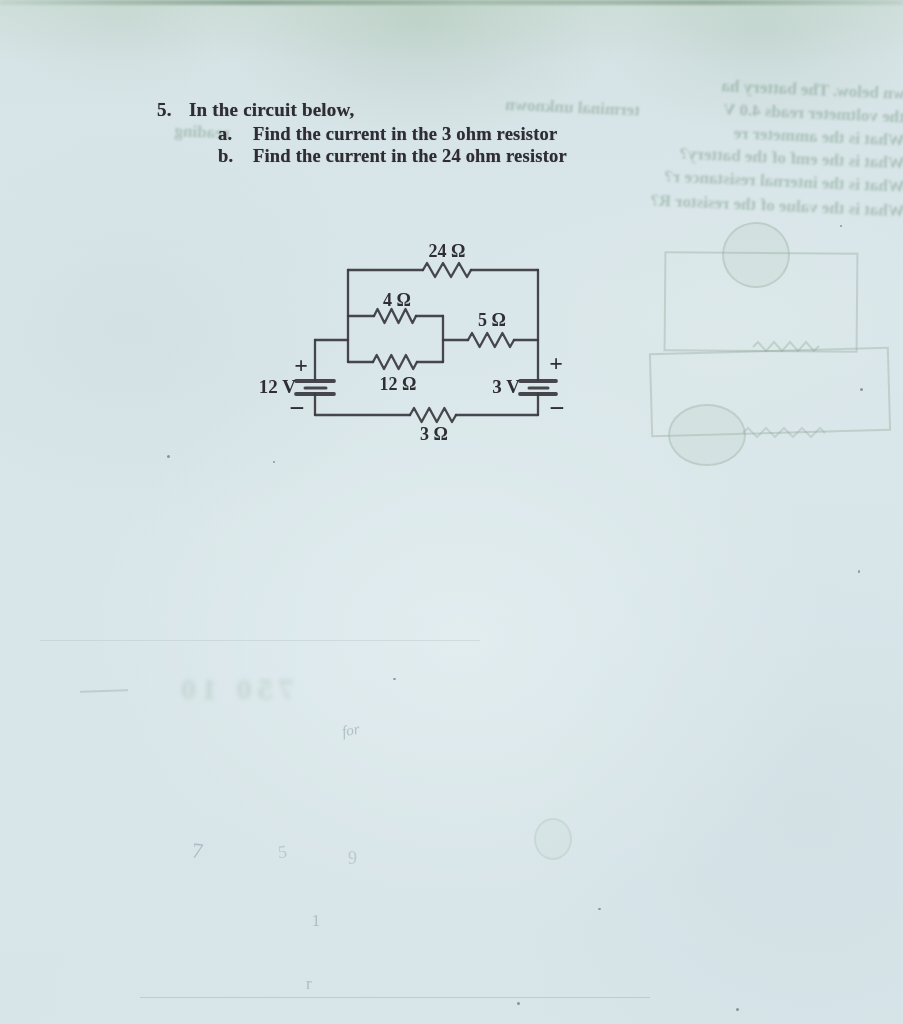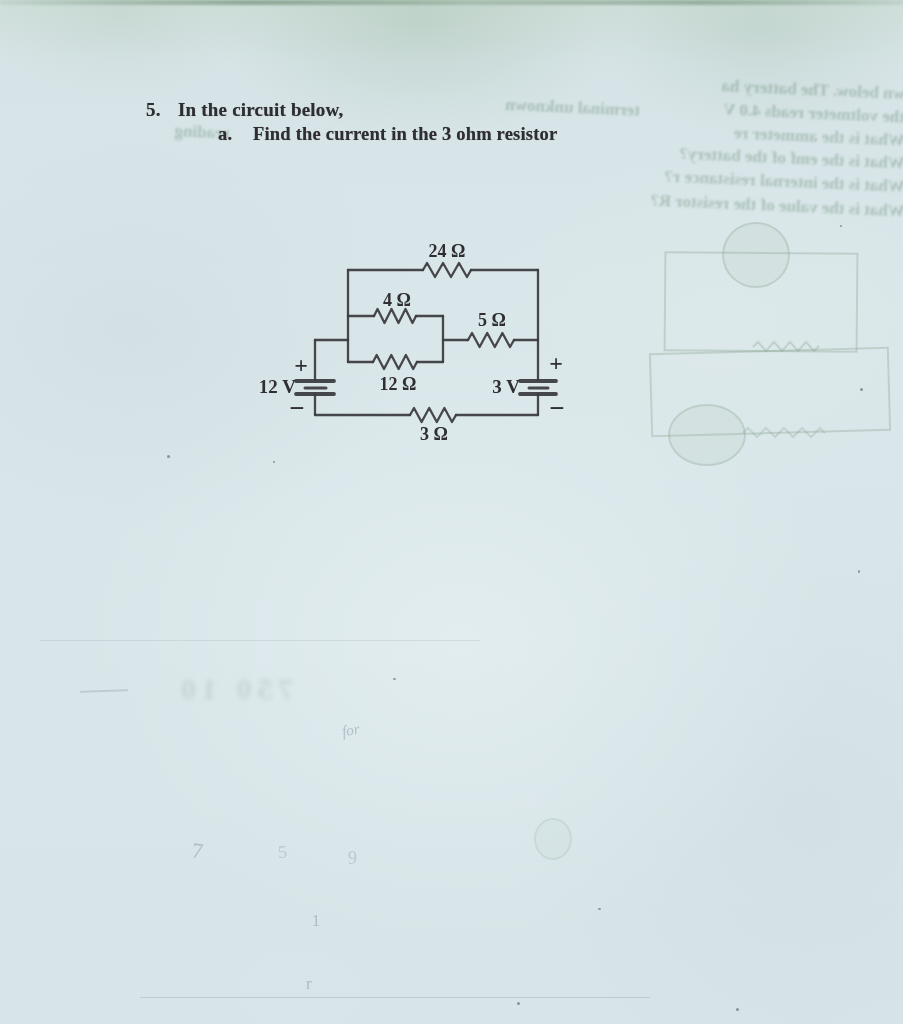--- a/index.html
+++ b/index.html
@@ -15,21 +15,21 @@
       radial-gradient(ellipse 430px 430px at 810px 820px, rgba(206,221,227,0.5), transparent 70%),
       radial-gradient(ellipse 500px 300px at 300px 990px, rgba(216,229,233,0.6), transparent 72%),
       radial-gradient(ellipse 350px 260px at 720px 330px, rgba(222,234,233,0.5), transparent 70%),
       linear-gradient(180deg,#cfdfda 0%,#d7e4e7 6%,#dae7ea 30%,#d7e4e8 100%);
   }
   .top-edge{position:absolute;top:0;left:0;width:903px;height:5px;filter:blur(1.2px);
     background:linear-gradient(90deg,rgba(100,130,105,0.10),rgba(85,120,92,0.50) 28%,rgba(95,128,100,0.28) 52%,rgba(85,120,92,0.42) 78%,rgba(100,130,105,0.12));}
   
   .qblock{position:absolute;color:#2e2d33;font-weight:600;letter-spacing:.2px;
     text-shadow:0 0 .7px rgba(46,45,51,.55);}
-  .qline1{left:146px;top:99px;font-size:19px;}
+  .qline1{left:157px;top:99px;font-size:19px;}
   .qline1 .qnum{display:inline-block;width:32px;}
   .qitem{position:absolute;left:218px;font-size:18.5px;}
   .qitem .qlabel{display:inline-block;width:35px;}
   .qitem-a{top:124px}.qitem-b{top:146px}.qitem-c{top:168px}
   
   .ghost-line{position:absolute;font-size:17px;font-weight:600;white-space:nowrap;overflow:hidden;
     color:rgba(124,155,138,0.50);filter:blur(0.9px);transform:scaleX(-1) rotate(-2.5deg);}
   .ghost-big{position:absolute;font-size:30px;font-weight:700;color:rgba(148,172,158,0.30);
     filter:blur(2px);transform:scaleX(-1);letter-spacing:6px;}
   .ghost-rect{position:absolute;border:2px solid rgba(140,165,150,0.36);}
@@ -75,20 +75,23 @@
   <svg class="ghost-svg" width="903" height="1024" viewBox="0 0 903 1024">
     <path d="M753,347 l5,-5 8,9 8,-9 8,9 8,-9 8,9 8,-9 8,9 5,-5" fill="none" stroke="rgba(140,165,150,0.35)" stroke-width="2"></path>
     <path d="M743,433 l5,-5 9,9 9,-9 9,9 9,-9 9,9 9,-9 9,9 9,-9 5,5" fill="none" stroke="rgba(140,165,150,0.30)" stroke-width="2"></path>
   </svg>
 
   <div class="qblock qline1">
     <span class="qnum">5.</span><span>In the circuit below,</span>
   </div>
   <div class="qblock qitem qitem-a">
     <span class="qlabel">a.</span><span>Find the current in the 3 ohm resistor</span>
+  </div>
+  <div class="qblock qitem qitem-b">
+    <span class="qlabel">b.</span><span>Find the current in the 24 ohm resistor</span>
   </div>
 
   <svg class="circuit" width="903" height="1024" viewBox="0 0 903 1024">
 
     <g>
       <path d="M348,270 H423"></path>
         <path d="M471,270 H538"></path>
       <path d="M348,270 V362"></path>
       <path d="M348,316 H374"></path>
         <path d="M416,316 H443"></path>

